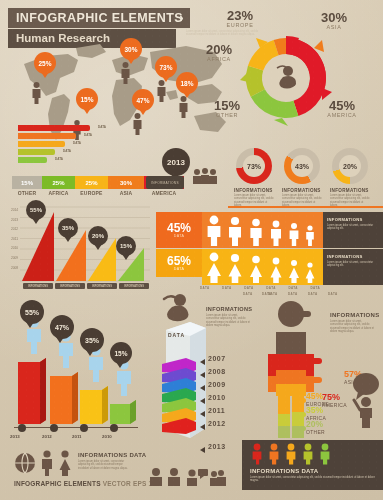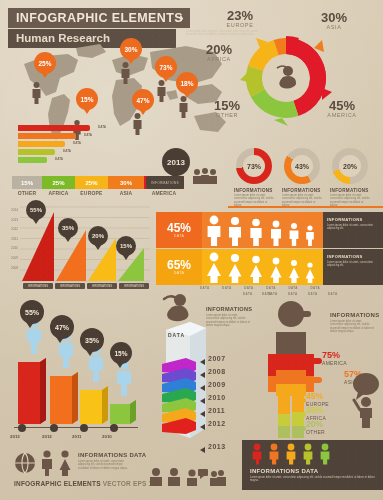--- a/index.html
+++ b/index.html
@@ -371,21 +371,21 @@
       </svg>
     </div>
     <div style="position:absolute;left:0;top:0;width:0;height:0;border-top:18px solid transparent;border-bottom:18px solid transparent;border-left:0;"></div>
     <div class="pinfo" style="left:167px;top:0;width:60px;">
       <b>INFORMATIONS</b>
       <div class="lorem lt">Lorem ipsum dolor sit amet, consectetur adipisicing elit.</div>
     </div>
   </div>
 
   <div class="abs prow" style="left:156px;top:249px;width:227px;">
-    <div style="position:absolute;left:0;top:0;width:46px;height:36px;background:#f5a40f;display:flex;flex-direction:column;align-items:center;justify-content:center;">
+    <div style="position:absolute;left:0;top:0;width:46px;height:28px;background:#f5a40f;display:flex;flex-direction:column;align-items:center;justify-content:center;">
       <b style="font-size:12px;color:#fff;line-height:12px;">65%</b>
       <s style="font-size:3.6px;color:#ffeccb;text-decoration:none;letter-spacing:.4px;">DATA</s>
     </div>
     <div style="position:absolute;left:46px;top:0;width:121px;height:36px;background:#f8b415;">
       <svg width="121" height="36" viewBox="0 0 121 36">
         <g fill="#ffffff">
           <circle cx="12" cy="8" r="4.4"></circle>
             <path d="M12 14 L19 27h-3.4v7h-7.2v-7H5z"></path>
           <circle cx="33" cy="9" r="4.1"></circle>
             <path d="M33 15 L39.5 27.5h-3.2v6.5h-6.6v-6.5h-3.2z"></path>
@@ -539,21 +539,21 @@
     </svg>
   </div>
 
   <div class="abs" style="left:306px;top:358px;width:16px;height:6px;background:#d9261c;border-radius:0 3px 3px 0;"></div>
   <div class="abs" style="left:306px;top:377px;width:16px;height:6px;background:#ef7521;border-radius:0 3px 3px 0;"></div>
   <div class="abs" style="left:292px;top:398px;width:14px;height:5px;background:#f5a81c;border-radius:0 3px 3px 0;"></div>
   <div class="abs" style="left:292px;top:412px;width:14px;height:5px;background:#c9cc3a;border-radius:0 3px 3px 0;"></div>
   <div class="abs" style="left:292px;top:426px;width:14px;height:5px;background:#aebf5e;border-radius:0 3px 3px 0;"></div>
 
   <div class="abs" style="left:322px;top:351px;">
-    <div style="font-size:9px;font-weight:bold;color:#d9261c;line-height:9px;">75%</div>
+    <div style="font-size:9px;font-weight:bold;color:#d9261c;line-height:9px;margin-top:42px;">75%</div>
     <div style="font-size:5px;color:#6b5546;letter-spacing:.3px;">AMERICA</div>
   </div>
   <div class="abs" style="left:322px;top:370px;margin-left:22px;">
     <div style="font-size:9px;font-weight:bold;color:#ef7521;line-height:9px;">57%</div>
     <div style="font-size:5px;color:#6b5546;letter-spacing:.3px;">ASIA</div>
   </div>
   <div class="abs" style="left:306px;top:392px;">
     <div style="font-size:8.5px;font-weight:bold;color:#f5a81c;line-height:9px;">45%</div>
     <div style="font-size:5px;color:#6b5546;letter-spacing:.3px;">EUROPE</div>
   </div>

